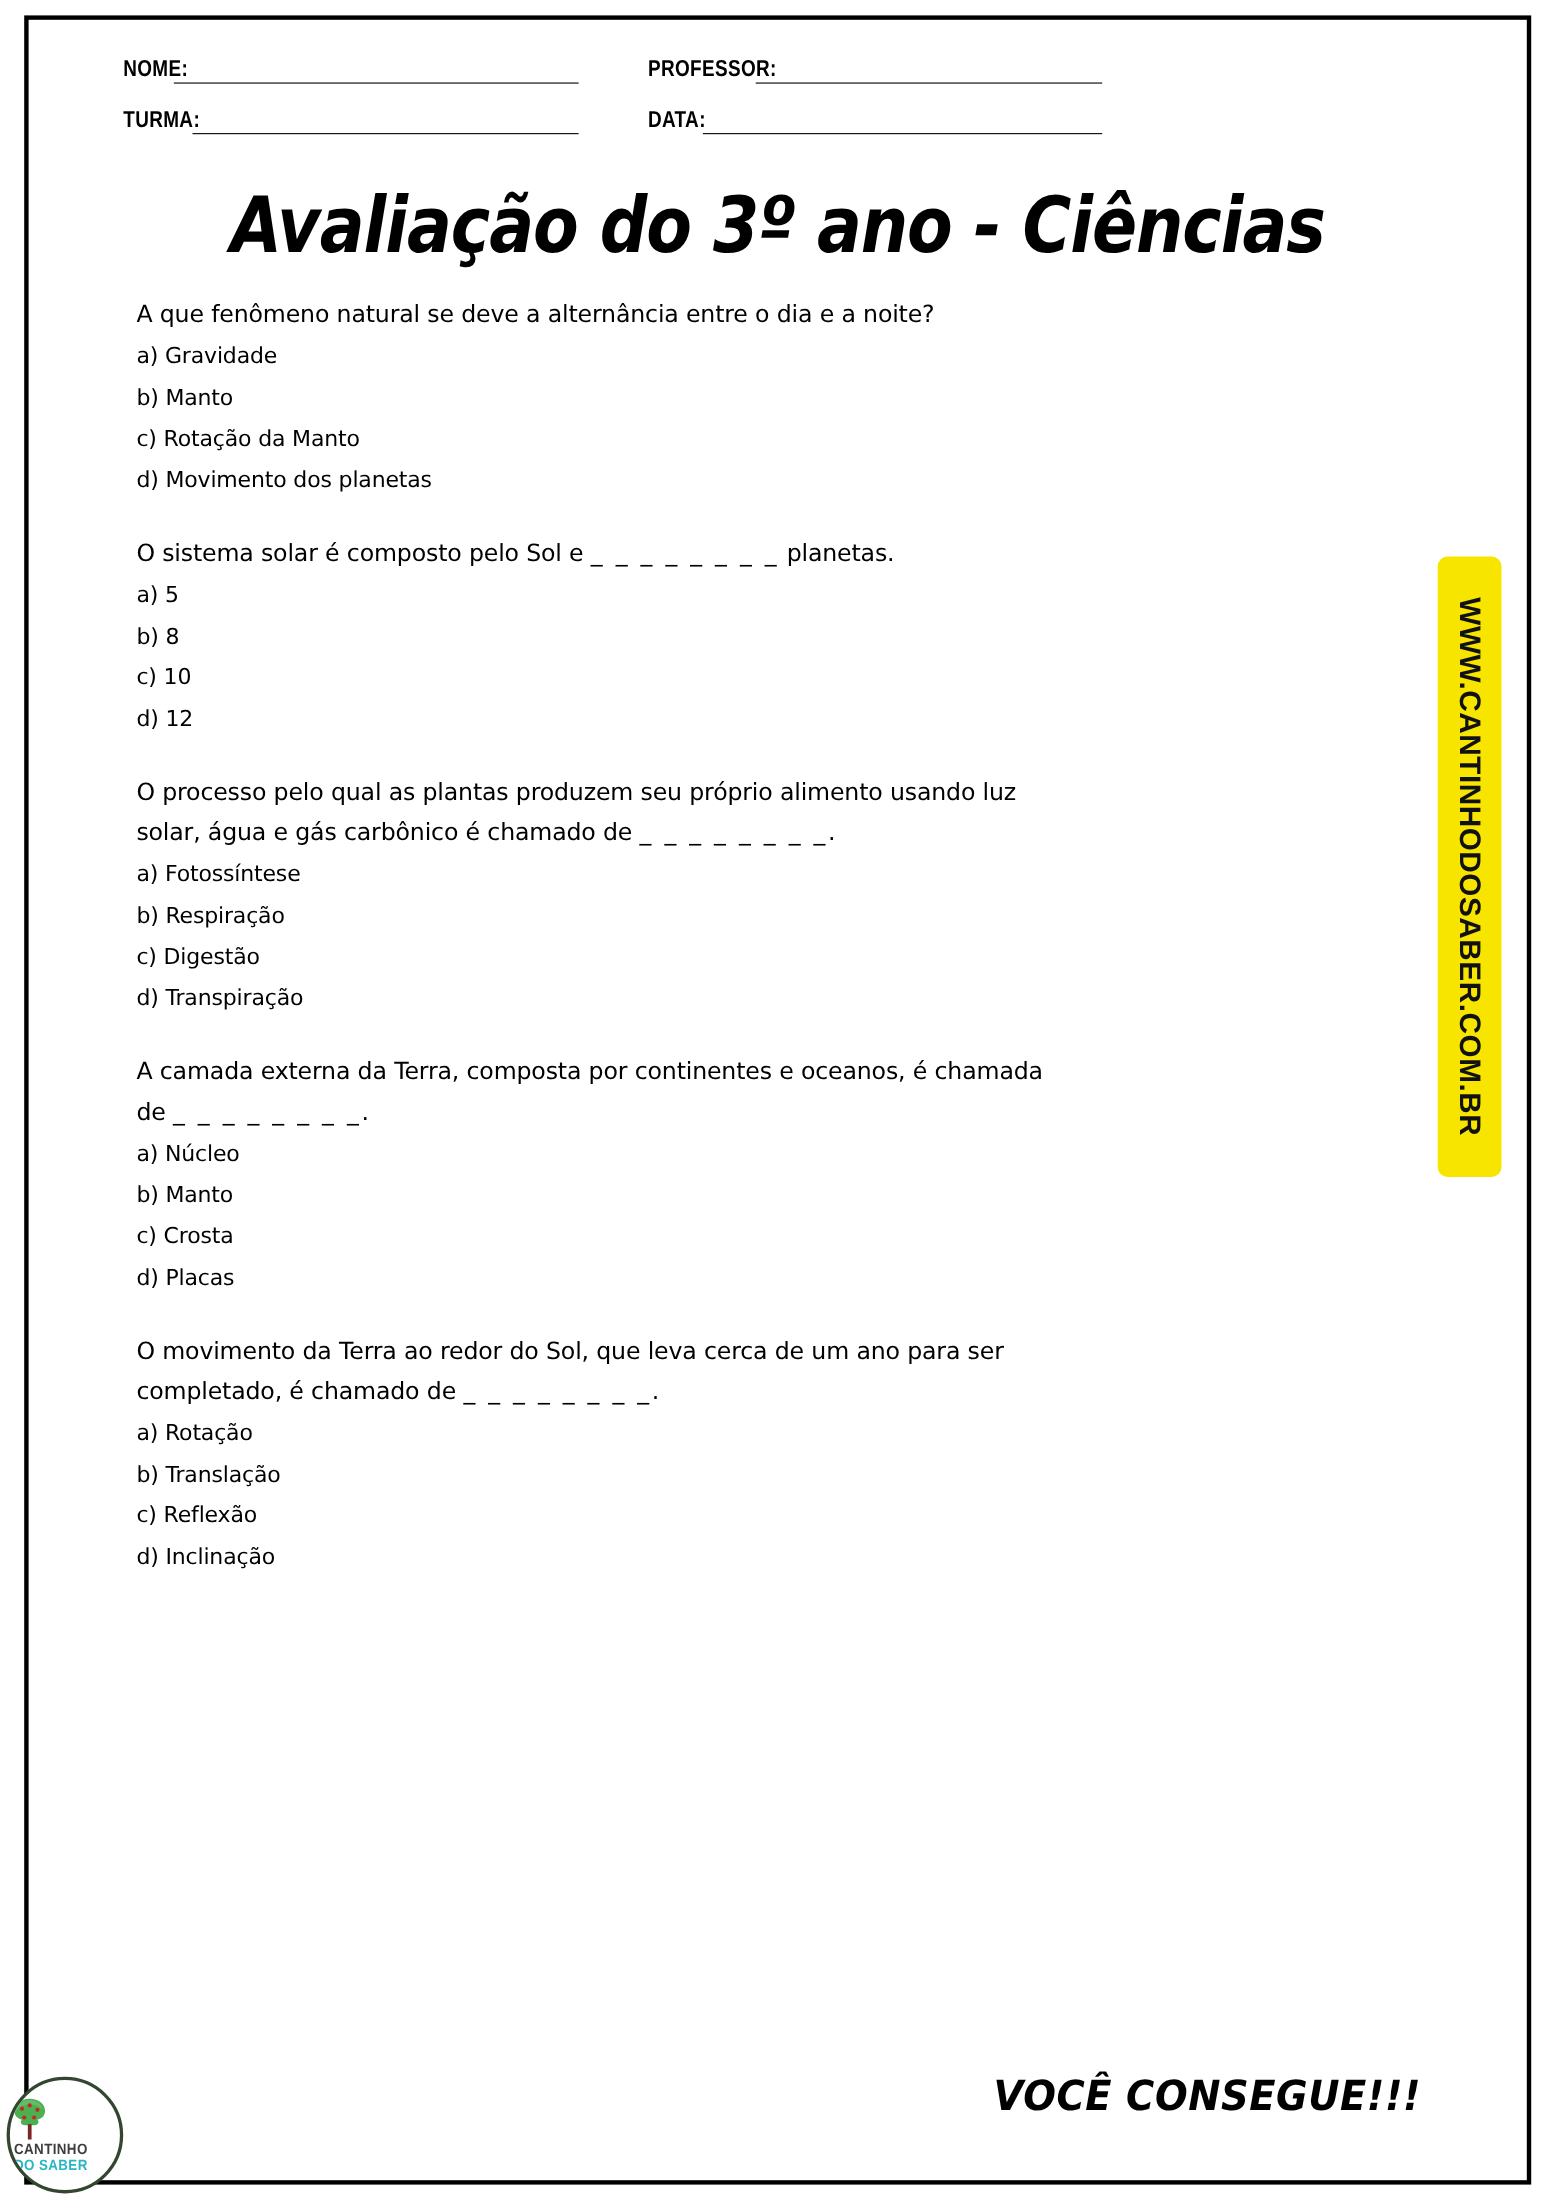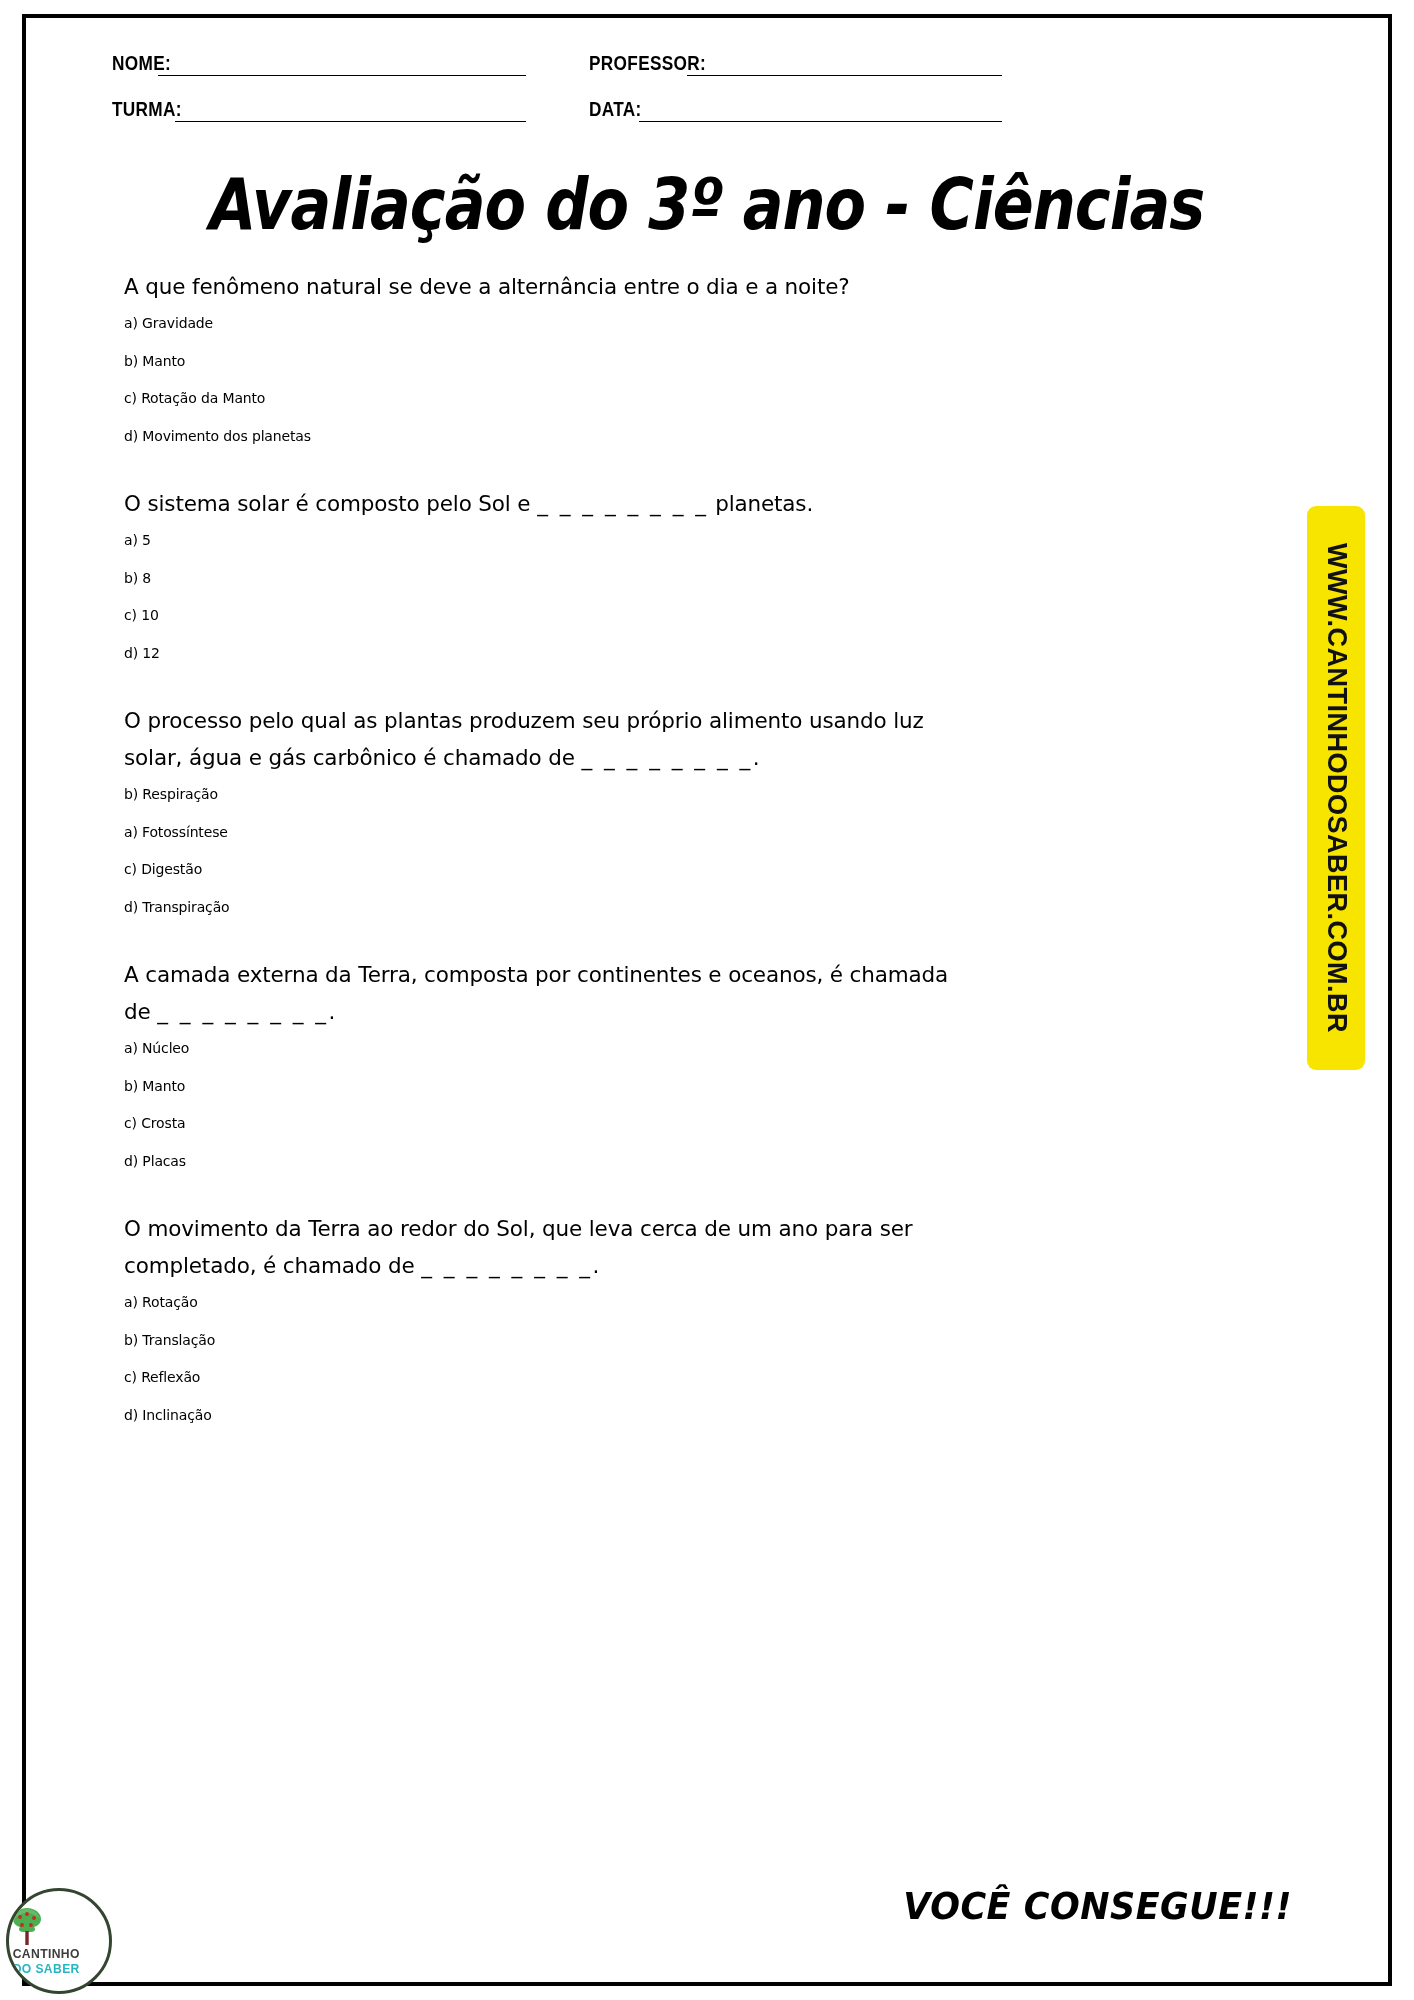--- a/index.html
+++ b/index.html
@@ -98,21 +98,21 @@
   .qtext {
     font-family: "DejaVu Sans", sans-serif;
     font-size: 21.5px;
     line-height: 37px;
     color: #000;
     letter-spacing: -0.15px;
     max-width: 845px;
   }
   .opt {
     font-family: "DejaVu Sans", sans-serif;
-    font-size: 14px;
+    font-size: 20px;
     line-height: 37.5px;
     color: #000;
     letter-spacing: -0.15px;
   }
   .blank { letter-spacing: 2.5px; }
 
   
   .sidebanner {
     position: absolute;
     left: 1307px;
@@ -231,22 +231,22 @@
     <div class="qblock">
       <div class="qtext"><span>O sistema solar é composto pelo Sol e </span><span class="blank">_ _ _ _ _ _ _ _</span><span> planetas.</span></div>
       <div class="opt">a) 5</div>
       <div class="opt">b) 8</div>
       <div class="opt">c) 10</div>
       <div class="opt">d) 12</div>
     </div>
 
     <div class="qblock">
       <div class="qtext"><span>O processo pelo qual as plantas produzem seu próprio alimento usando luz solar, água e gás carbônico é chamado de </span><span class="blank">_ _ _ _ _ _ _ _</span><span>.</span></div>
+      <div class="opt">a) Fotossíntese</div>
       <div class="opt">b) Respiração</div>
-      <div class="opt">a) Fotossíntese</div>
       <div class="opt">c) Digestão</div>
       <div class="opt">d) Transpiração</div>
     </div>
 
     <div class="qblock">
       <div class="qtext"><span>A camada externa da Terra, composta por continentes e oceanos, é chamada de </span><span class="blank">_ _ _ _ _ _ _ _</span><span>.</span></div>
       <div class="opt">a) Núcleo</div>
       <div class="opt">b) Manto</div>
       <div class="opt">c) Crosta</div>
       <div class="opt">d) Placas</div>

